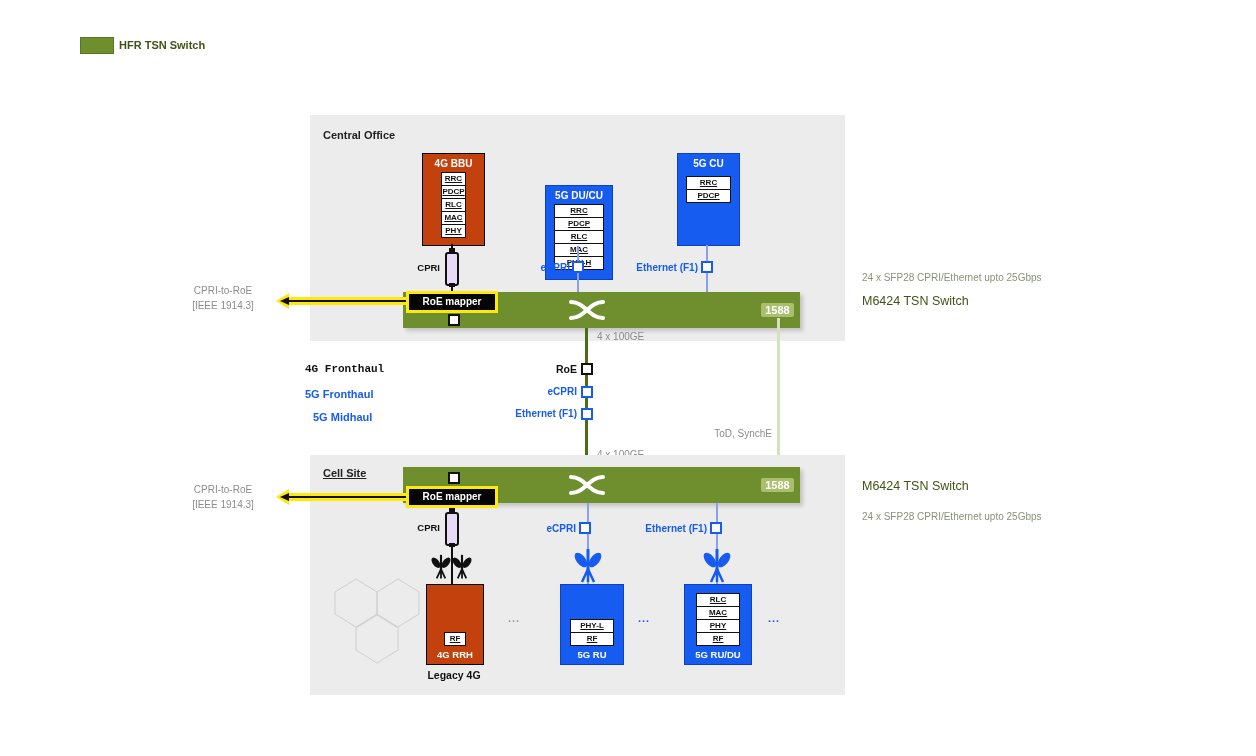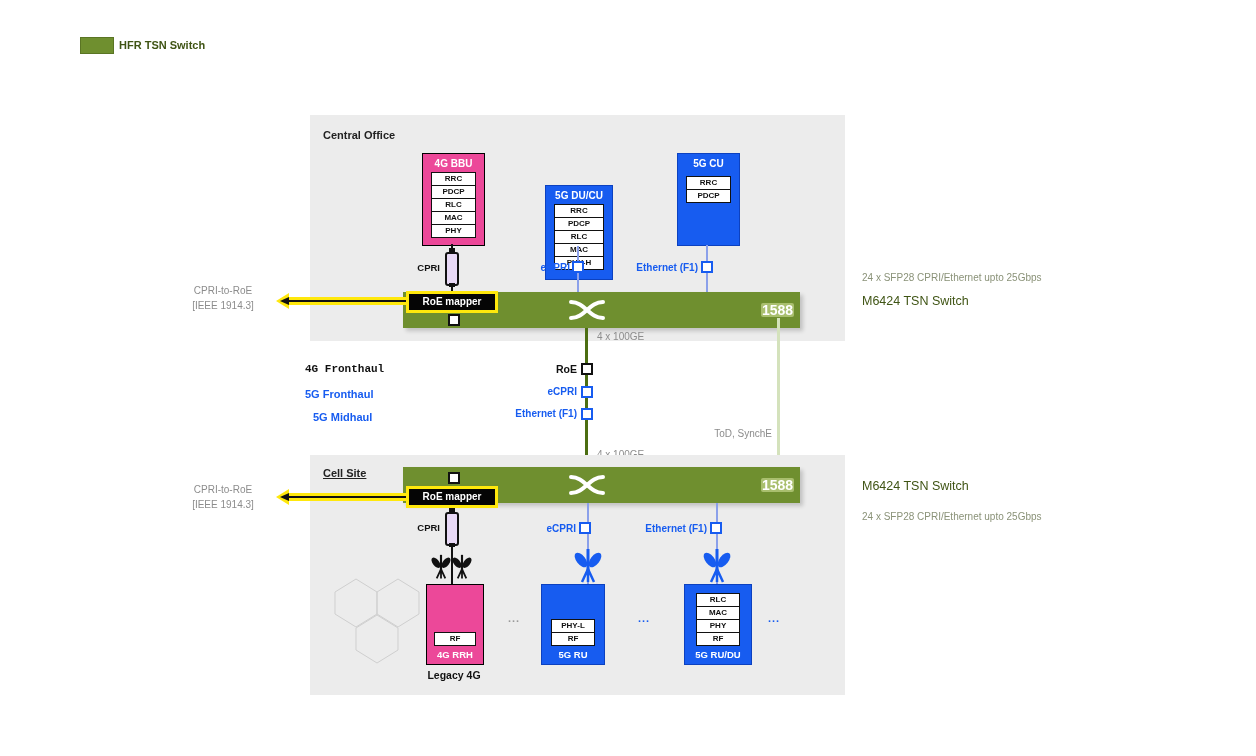--- a/index.html
+++ b/index.html
@@ -10,35 +10,35 @@
   
   .panel{position:absolute;background:#ececec;}
   .panel-label{position:absolute;font-size:11px;font-weight:bold;color:#222;}
   
   .diagram-title{position:absolute;left:320px;top:79px;width:530px;text-align:center;
     font-size:13px;font-weight:bold;color:#3f5414;}
   .legend-swatch{position:absolute;left:80px;top:37px;width:32px;height:15px;background:#6f8f2f;border:1px solid #5a7524;}
   .legend-label{position:absolute;left:119px;top:39px;font-size:11px;font-weight:bold;color:#3f5414;}
   
   .ne-box{position:absolute;display:flex;flex-direction:column;}
-  .ne-black{background:#ec4899;border:1px solid #000;}
+  .ne-black{background:#c2410c;border:1px solid #000;align-items:center;}
   .ne-blue{background:#175cf0;border:1px solid #0c41c0;}
   .ne-title{flex:0 0 auto;text-align:center;color:#fff;font-size:10px;font-weight:bold;padding-top:4px;}
   .layer-stack{margin:4px 8px 0 8px;}
   .layer{height:12px;line-height:12px;background:#fff;color:#111;border:1px solid #111;
-    text-align:center;font-size:8px;font-weight:bold;margin-top:-1px;}
+    text-align:center;font-size:8px;font-weight:bold;margin-top:-1px;text-decoration:underline;}
   .ne-bottom{margin-top:auto;padding-bottom:2px;}
   .ne-title-bottom{text-align:center;color:#fff;font-size:9.5px;font-weight:bold;height:15px;line-height:15px;}
   
   .switch-bar{position:absolute;left:403px;width:397px;height:36px;background:#6f8f2f;
     box-shadow:3px 3px 4px rgba(0,0,0,0.18);}
   .roe-mapper{position:absolute;left:406px;width:86px;height:16px;background:#050505;border:3px solid #ffe80c;
     color:#fff;font-size:10px;font-weight:bold;text-align:center;line-height:16px;z-index:6;}
   .badge-1588{position:absolute;left:761px;width:33px;height:14px;background:#a9bf6e;border-radius:2px;
-    color:#fff;font-size:14px;font-weight:bold;text-align:center;line-height:14px;}
+    color:#fff;font-size:11px;font-weight:bold;text-align:center;line-height:14px;}
   .port-square{position:absolute;width:8px;height:8px;background:#fff;border:2px solid #111;}
   .port-square.blue{border-color:#175cf0;}
   
   .vline{position:absolute;}
   .black-line{background:#111;}
   .blue-line{background:#8ba0ea;}
   .green-line{background:#4c6e12;}
   .sync-line{background:#d4e2bc;}
   
   .lbl{position:absolute;font-size:10px;}
@@ -241,21 +241,21 @@
   <div class="ne-box ne-black" style="left:426px;top:584px;width:56px;height:79px;">
     <div class="ne-bottom">
       <div class="layer" style="margin:0 7px 1px 7px;">RF</div>
       <div class="ne-title-bottom">4G RRH</div>
     </div>
   </div>
   <div class="lbl lbl-bold-black" style="left:420px;top:669px;width:68px;text-align:center;font-size:10.5px;">Legacy 4G</div>
 
   <div class="ellipsis gray" style="left:508px;top:612px;">...</div>
 
-  <div class="ne-box ne-blue" style="left:541px;top:584px;width:62px;height:79px;">
+  <div class="ne-box ne-blue" style="left:560px;top:584px;width:62px;height:79px;">
     <div class="ne-bottom">
       <div class="layer" style="margin:0 9px -1px 9px;">PHY-L</div>
       <div class="layer" style="margin:0 9px 1px 9px;">RF</div>
       <div class="ne-title-bottom">5G RU</div>
     </div>
   </div>
 
   <div class="ellipsis blue" style="left:638px;top:612px;">...</div>
 
   <div class="ne-box ne-blue" style="left:684px;top:584px;width:66px;height:79px;">

